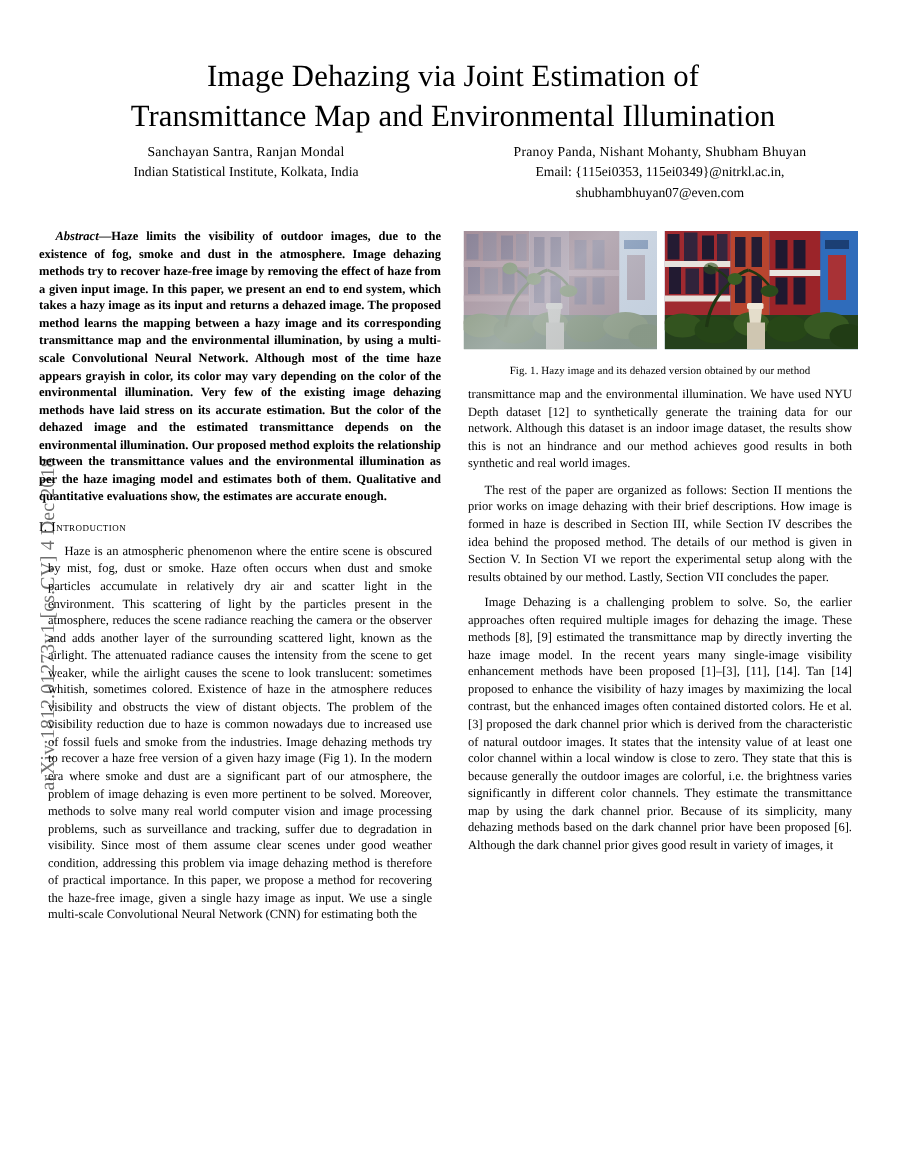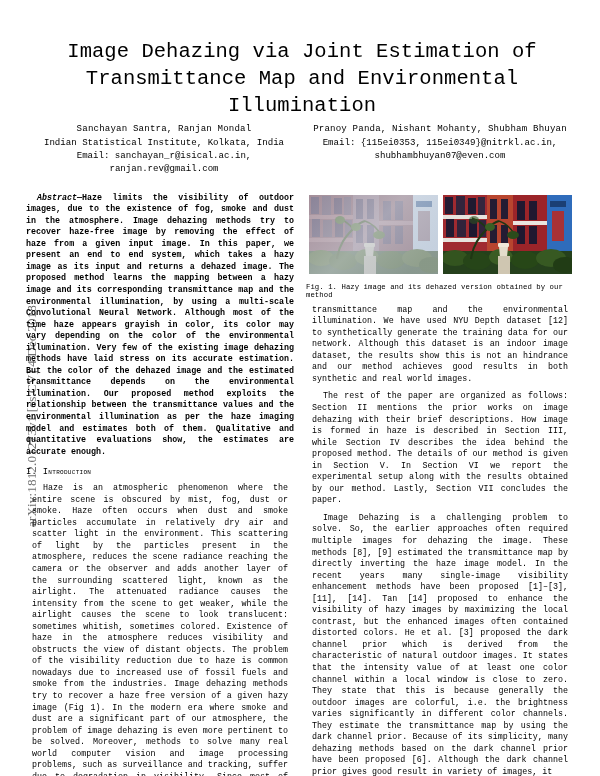--- a/index.html
+++ b/index.html
@@ -32,21 +32,20 @@
     text-align: center;
   }
 
   
   .page {
     position: absolute;
     left: 26px;
     top: 0;
     width: 552px;
     height: 776px;
-    font-family: Liberation Mono, monospace;
   }
 
   .title {
     text-align: center;
     font-size: 20.5px;
     line-height: 1.32;
     font-weight: normal;
     margin: 0;
     padding-top: 38px;
     letter-spacing: 0.05px;
@@ -120,41 +119,41 @@
   }
   .fig-img {
     width: 129px;
     height: 79px;
     position: relative;
     overflow: hidden;
     border: 0;
   }
   .fig-caption {
     font-size: 7.3px;
+    text-align: center;
     margin-top: 9px;
     letter-spacing: 0.05px;
   }
 </style>
 </head>
 <body>
 
 <div class="arxiv-stamp">arXiv:1812.01273v1  [cs.CV]  4 Dec 2018</div>
 
 <div class="page">
 
   <h1 class="title">
     <span>Image Dehazing via Joint Estimation of</span><br>
     <span>Transmittance Map and Environmental Illumination</span>
   </h1>
 
   <div class="authors">
     <div class="author-block">
       <div class="names">Sanchayan Santra, Ranjan Mondal</div>
       <div class="affil">Indian Statistical Institute, Kolkata, India</div>
-      <div class="email">Email: sanchayan_r@isical.ac.in, ranjan.rev@gmail.com</div>
     </div>
     <div class="author-block">
       <div class="names">Pranoy Panda, Nishant Mohanty, Shubham Bhuyan</div>
       <div class="email">Email: {115ei0353, 115ei0349}@nitrkl.ac.in,</div>
       <div class="email">shubhambhuyan07@even.com</div>
     </div>
   </div>
 
   <div class="columns">
 

